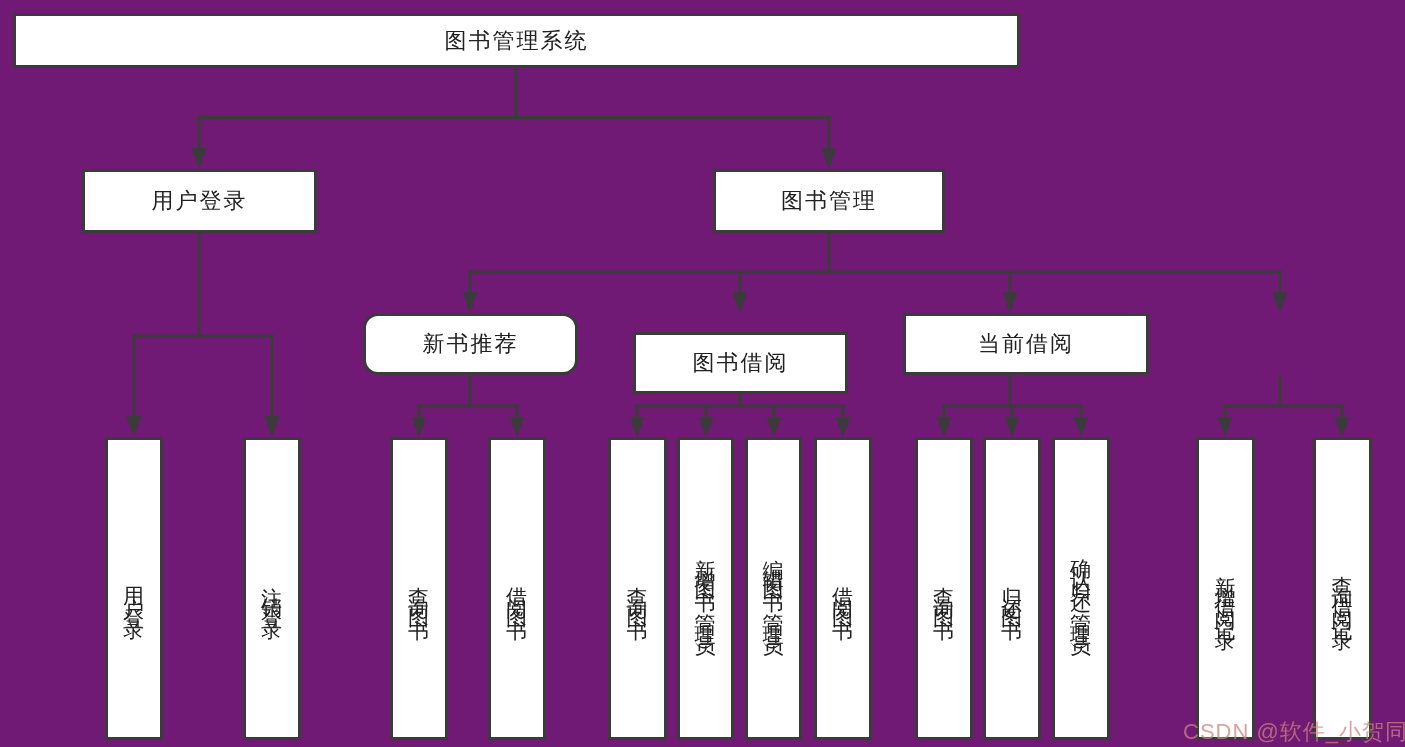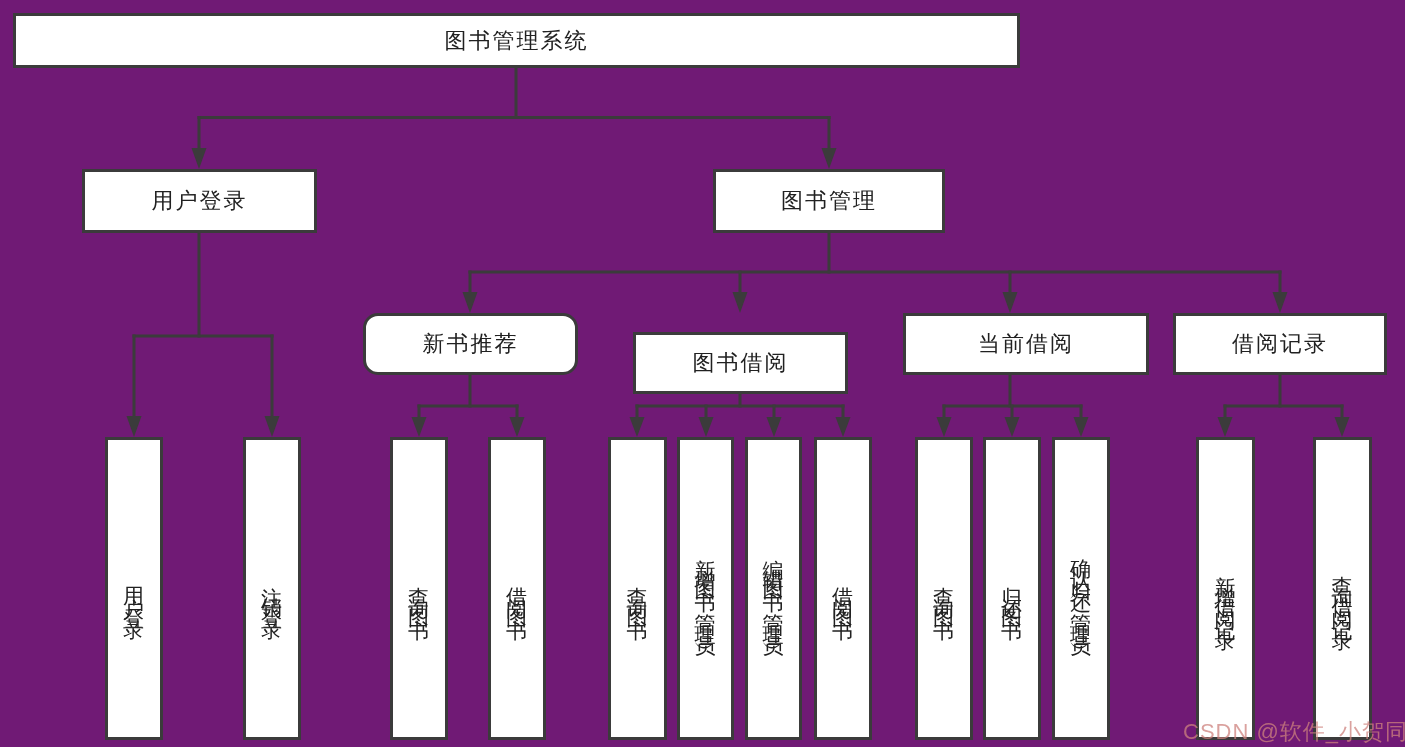--- a/index.html
+++ b/index.html
@@ -135,21 +135,20 @@
   </svg>
 
   <div class="node" style="left:13px; top:13px; width:1007px; height:55px;">图书管理系统</div>
 
   <div class="node" style="left:82px; top:169px; width:235px; height:64px;">用户登录</div>
   <div class="node" style="left:713px; top:169px; width:232px; height:64px;">图书管理</div>
 
   <div class="node" style="left:363px; top:313px; width:215px; height:62px;border-radius:15px;">新书推荐</div>
   <div class="node" style="left:633px; top:313px; width:215px; height:62px;margin-top:19px;">图书借阅</div>
   <div class="node" style="left:903px; top:313px; width:246px; height:62px;">当前借阅</div>
-  <div class="node" style="left:1173px; top:313px; width:214px; height:62px;">借阅记录</div>
 
   <div class="node leaf" style="left:105px; top:437px; width:58px; height:303px;">用户登录</div>
   <div class="node leaf" style="left:243px; top:437px; width:58px; height:303px;">注销登录</div>
 
   <div class="node leaf" style="left:390px; top:437px; width:58px; height:303px;">查询图书</div>
   <div class="node leaf" style="left:488px; top:437px; width:58px; height:303px;">借阅图书</div>
 
   <div class="node leaf" style="left:608px; top:437px; width:59px; height:303px;">查询图书</div>
   <div class="node leaf" style="left:677px; top:437px; width:57px; height:303px;">新增图书（管理员）</div>
   <div class="node leaf" style="left:745px; top:437px; width:57px; height:303px;">编辑图书（管理员）</div>

